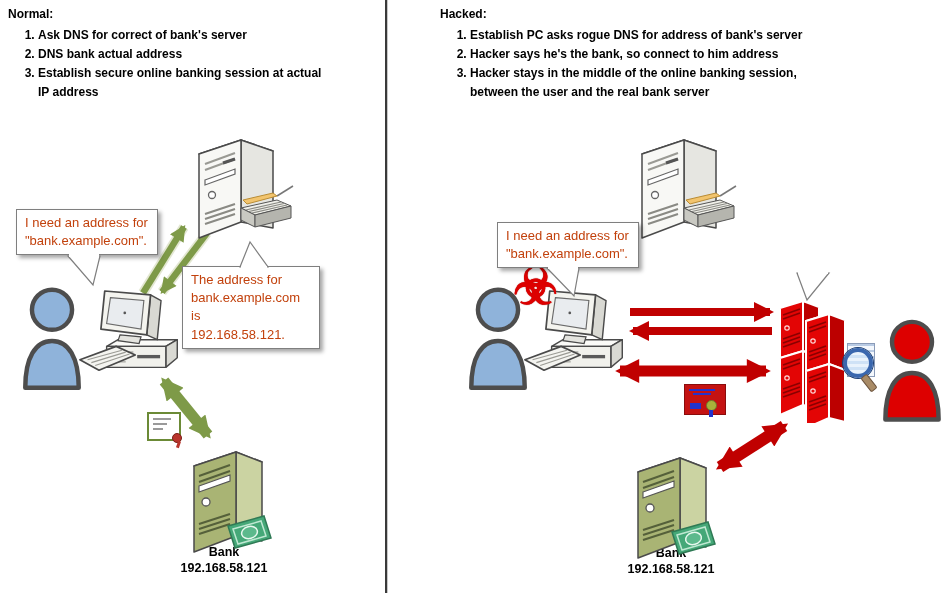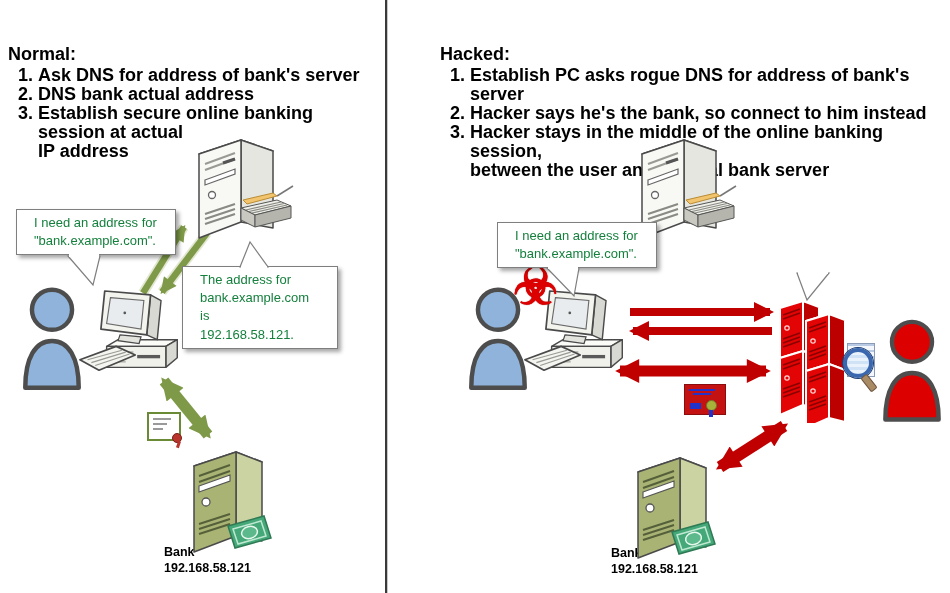--- a/index.html
+++ b/index.html
@@ -1,29 +1,29 @@
 <!DOCTYPE html>
 <html><head>
 <meta charset="utf-8">
 <style>
   html,body{margin:0;padding:0;background:#fff;}
   #stage{position:relative;width:950px;height:593px;background:#fff;overflow:hidden;
          font-family:"Liberation Sans",sans-serif;color:#000;}
   .abs{position:absolute;}
   
-  .notes{font-size:18px;font-weight:700;line-height:19px;color:#000;margin-top:40px;}
+  .notes{font-size:12px;font-weight:700;line-height:19px;color:#000;}
   .notes .title{margin:0;}
   .notes ol{margin:2px 0 0 0;padding-left:30px;}
   .notes li{white-space:pre-line;}
   
   .bubble{background:#fff;border:1px solid #7f7f7f;box-shadow:3px 3px 4px rgba(0,0,0,.35);
-          font-size:13px;line-height:1.4;padding:4px 17px;white-space:pre-line;z-index:5;color:#15803d;}
+          font-size:13px;line-height:1.4;padding:4px 8px;white-space:pre-line;z-index:5;color:#c2410c;}
   .tail{z-index:6;}
   
-  .banklbl{font-size:12.5px;font-weight:700;text-align:left;width:120px;}
+  .banklbl{font-size:12.5px;font-weight:700;text-align:center;width:120px;}
   
   .ic{z-index:3;}
   .arrowsvg{z-index:2;pointer-events:none;}
   .biohaz{z-index:4;font-size:50px;line-height:1;color:#dd0000;font-weight:700;
           text-shadow:0 0 1px #a00000;}
   
   .divider-dark{left:385px;top:0;width:2px;height:593px;background:#3a3a3a;}
   .divider-light{left:387px;top:0;width:1px;height:593px;background:#c8c8c8;}
   
   .cert-l{width:30px;height:25px;background:#fff;border:2px solid #6b8a36;z-index:3;}
@@ -147,21 +147,21 @@
       </symbol>
     </defs>
   </svg>
 
   <div class="abs divider-dark"></div>
   <div class="abs divider-light"></div>
 
   <div class="abs notes" style="left:8px;top:5px;width:370px;">
     <p class="title">Normal:</p>
     <ol>
-      <li>Ask DNS for address of bank's server</li>
+      <li>Ask DNS for correct of bank's server</li>
       <li>DNS bank actual address</li>
       <li>Establish secure online banking session at actual
 IP address</li>
     </ol>
   </div>
 
   <svg class="abs arrowsvg" style="left:135px;top:218px" width="85" height="90">
     <line x1="8" y1="75" x2="49" y2="9" stroke="#e3e7d2" stroke-width="10"></line>
     <line x1="72" y1="15" x2="27" y2="74" stroke="#e3e7d2" stroke-width="10"></line>
     <line x1="8" y1="75" x2="49" y2="9" stroke="#7e9a48" stroke-width="6.5" marker-end="url(#mk-green)"></line>
@@ -208,21 +208,21 @@
 192.168.58.121.</div>
   <svg class="abs tail" style="left:236px;top:240px" width="40" height="30">
     <polygon points="4,27 32,27 14,2" fill="#fff" stroke="#7f7f7f" stroke-width="1.2"></polygon>
     <rect x="5" y="26" width="26" height="4" fill="#fff"></rect>
   </svg>
 
   <div class="abs notes" style="left:440px;top:5px;width:505px;">
     <p class="title">Hacked:</p>
     <ol>
       <li>Establish PC asks rogue DNS for address of bank's server</li>
-      <li>Hacker says he's the bank, so connect to him instead</li>
+      <li>Hacker says he's the bank, so connect to him address</li>
       <li>Hacker stays in the middle of the online banking session,
 between the user and the real bank server</li>
     </ol>
   </div>
 
   <svg class="abs arrowsvg" style="left:610px;top:295px" width="175" height="95">
     <line x1="20" y1="17" x2="160" y2="17" stroke="#c00000" stroke-width="8" marker-end="url(#mk-red)"></line>
     <line x1="162" y1="36" x2="23" y2="36" stroke="#c00000" stroke-width="8" marker-end="url(#mk-red)"></line>
     <line x1="10" y1="76" x2="156" y2="76" stroke="#c00000" stroke-width="11" marker-start="url(#mk-red-big)" marker-end="url(#mk-red-big)"></line>
   </svg>

